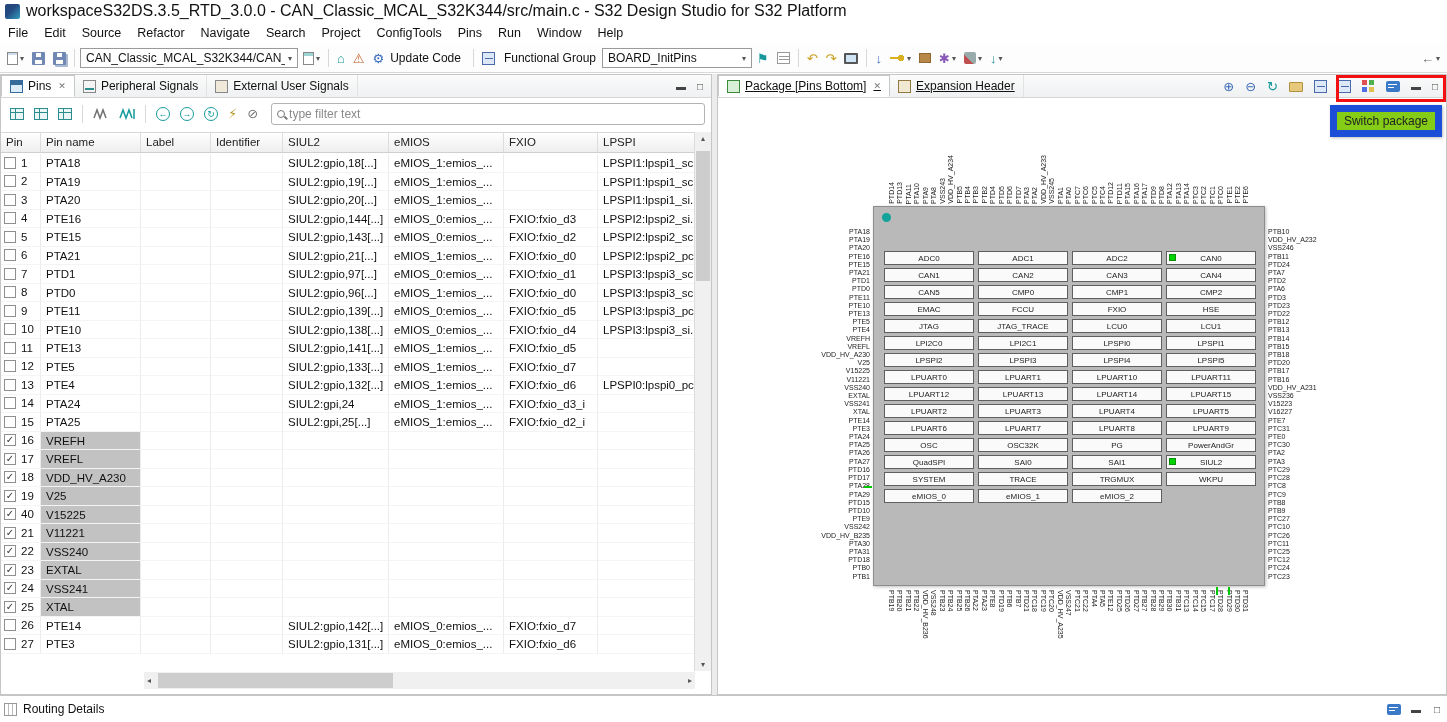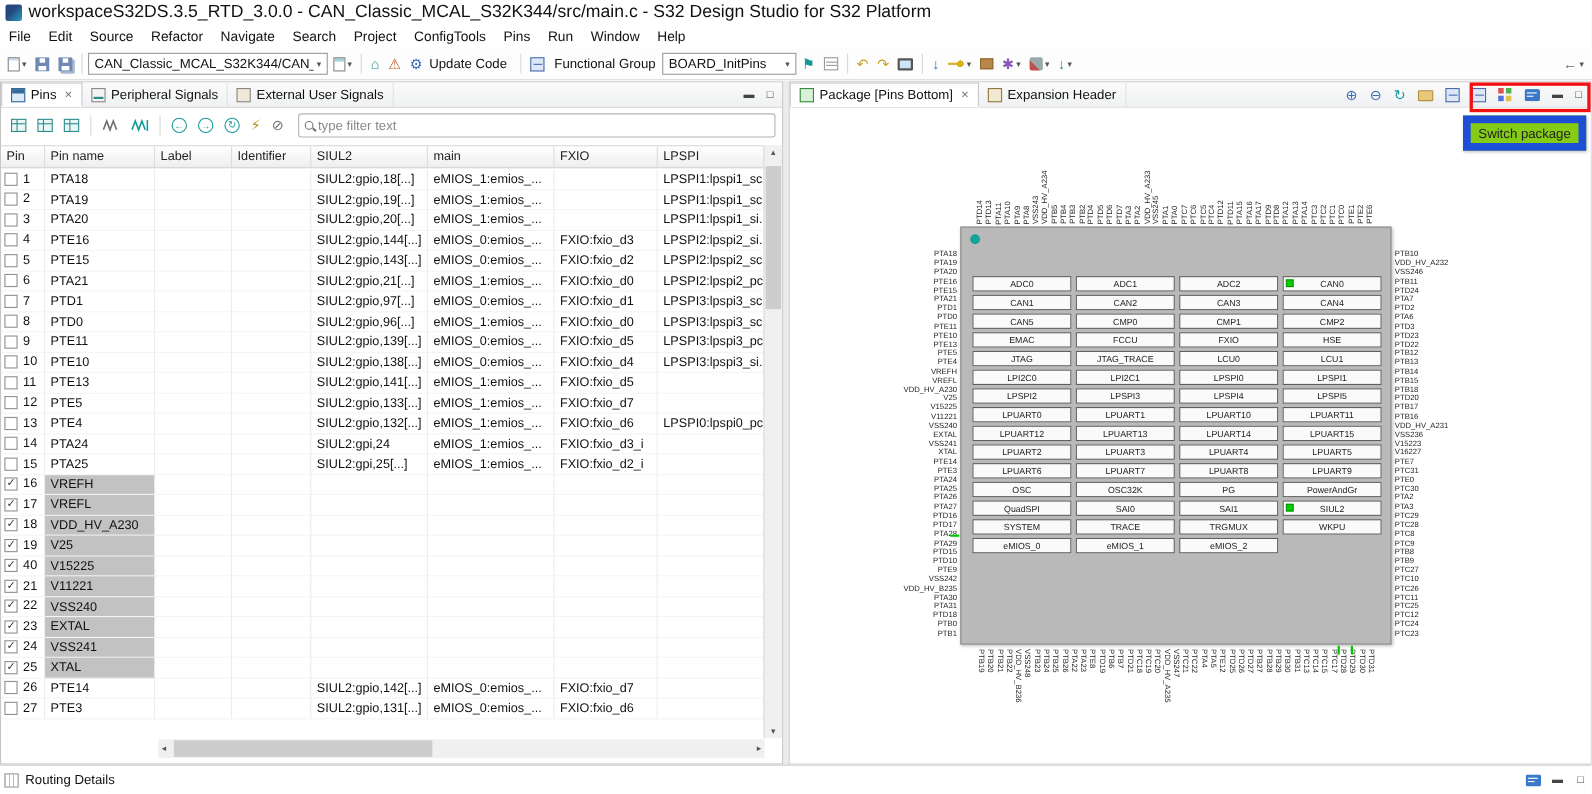--- a/index.html
+++ b/index.html
@@ -14,21 +14,21 @@
   .toolbar{height:29px;display:flex;align-items:center;gap:2px;padding:0 4px;border-bottom:1px solid #d9d9d9;background:#fdfdfd;}
   .tbtn{display:inline-flex;align-items:center;gap:2px;padding:2px 3px;border-radius:3px;}
   .tlabel{font-size:12px;padding:0 4px;white-space:nowrap;}
   .tsep{width:1px;height:18px;background:#d8d8d8;margin:0 3px;flex:none;}
   .dd{font-size:8px;color:#555;}
   .g{font-size:13px;line-height:1;}
   .teal{color:#16989a}.warn{color:#c25f2a}.blue{color:#3a6ab8}.gold{color:#c8a020}
   .purple{color:#8858b8}.gray{color:#707070}.teal2{color:#2090a0}.gold2{color:#b89420}
   .combo{display:inline-flex;align-items:center;gap:3px;border:1px solid #9a9a9a;background:#fff;height:20px;padding:0 5px;font-size:12px;}
   .project-combo{width:218px;}
-  .fg-combo{width:122px;}
+  .fg-combo{width:150px;}
   .combo-text{flex:1;white-space:nowrap;overflow:hidden;}
   .flex-sp{flex:1;}
   .ic-doc{width:11px;height:13px;background:#fff;border:1px solid #888;box-shadow:inset 0 2px 0 #cde;}
   .ic-floppy{width:13px;height:13px;border-radius:1px;background:linear-gradient(#fff,#fff) 3px 8px/7px 4px no-repeat,linear-gradient(#fff,#fff) 4px 1px/5px 4px no-repeat,#7288b4;}
   .ic-floppy.all{box-shadow:2px 2px 0 #aab9d2;}
   .ic-cfile{width:11px;height:13px;background:#fff;border:1px solid #888;box-shadow:inset 0 3px 0 #9fd4d4;}
   .ic-board{width:13px;height:13px;border:1px solid #4a6aaa;background:linear-gradient(#4a6aaa,#4a6aaa) 2px 5px/8px 1px no-repeat,#dce8f8;}
   .ic-list{width:13px;height:12px;border:1px solid #999;background:linear-gradient(#999,#999) 1px 3px/10px 1px no-repeat,linear-gradient(#999,#999) 1px 6px/10px 1px no-repeat,#fff;}
   .ic-monitor{width:14px;height:11px;border:2px solid #555;background:#cfe4f4;border-radius:1px;}
   .ic-key{width:15px;height:8px;background:radial-gradient(circle at 11px 4px,#d8b020 3px,transparent 3.2px),linear-gradient(#d8b020,#d8b020) 0 3px/9px 2px no-repeat;}
@@ -42,21 +42,21 @@
      linear-gradient(#50b050,#50b050) 7px 0/5px 5px no-repeat,
      linear-gradient(#5070e0,#5070e0) 0 7px/5px 5px no-repeat,
      linear-gradient(#e0c050,#e0c050) 7px 7px/5px 5px no-repeat;}
   .ic-comment{width:14px;height:11px;border-radius:2px;background:linear-gradient(#fff,#fff) 2px 3px/9px 1px no-repeat,linear-gradient(#fff,#fff) 2px 6px/6px 1px no-repeat,#3a78c8;}
   .minmax{font-size:10px;color:#444;padding:0 3px;}
 
   
   .main{position:absolute;top:74px;left:0;right:0;height:621px;display:flex;background:#ececec;}
   .left-panel{position:relative;width:712px;background:#fff;border:1px solid #c6c6c6;}
   .splitter{width:5px;background:#ececec;}
-  .right-panel{position:relative;flex:1;background:#fff;border:1px solid #c6c6c6;}
+  .right-panel{position:relative;flex:1;background:#fff;border:1px solid #c6c6c6;text-decoration:underline;}
 
   
   .tabbar{display:flex;align-items:center;height:23px;background:linear-gradient(#fbfbfb,#eff1f2);border-bottom:1px solid #d6d6d6;font-size:12px;}
   .tab{display:flex;align-items:center;gap:5px;padding:0 8px;height:100%;border-right:1px solid #e2e2e2;white-space:nowrap;}
   .tab.active{background:#fff;border:1px solid #c8c8c8;border-bottom-color:#fff;}
   .tab-close{font-size:9px;color:#777;margin-left:2px;}
   .ti{width:13px;height:13px;border:1px solid;flex:none;}
   .ti-pins{border-color:#356a9a;background:linear-gradient(#356a9a,#356a9a) 0 0/100% 4px no-repeat,#dcecf8;}
   .ti-periph{border-color:#888;background:linear-gradient(#2d8c8c,#2d8c8c) 1px 7px/9px 2px no-repeat,#f4f4f4;}
   .ti-ext{border-color:#888;background:#f0e8d8;}
@@ -289,21 +289,21 @@
         <input type="text" placeholder="type filter text" style="">
       </div>
     </div>
 
     <div class="grid-header" id="grid-header">
         <div class="hcell">Pin</div>
         <div class="hcell">Pin name</div>
         <div class="hcell">Label</div>
         <div class="hcell">Identifier</div>
         <div class="hcell">SIUL2</div>
-        <div class="hcell">main</div>
+        <div class="hcell">eMIOS</div>
         <div class="hcell">FXIO</div>
         <div class="hcell">LPSPI</div>
       </div>
     <div class="rows" id="rows">
         <div class="trow">
           <div class="tcell c-pin">
             <span class="cb"></span>
             <span>1</span>
           </div>
           <div class="tcell">PTA18</div>

